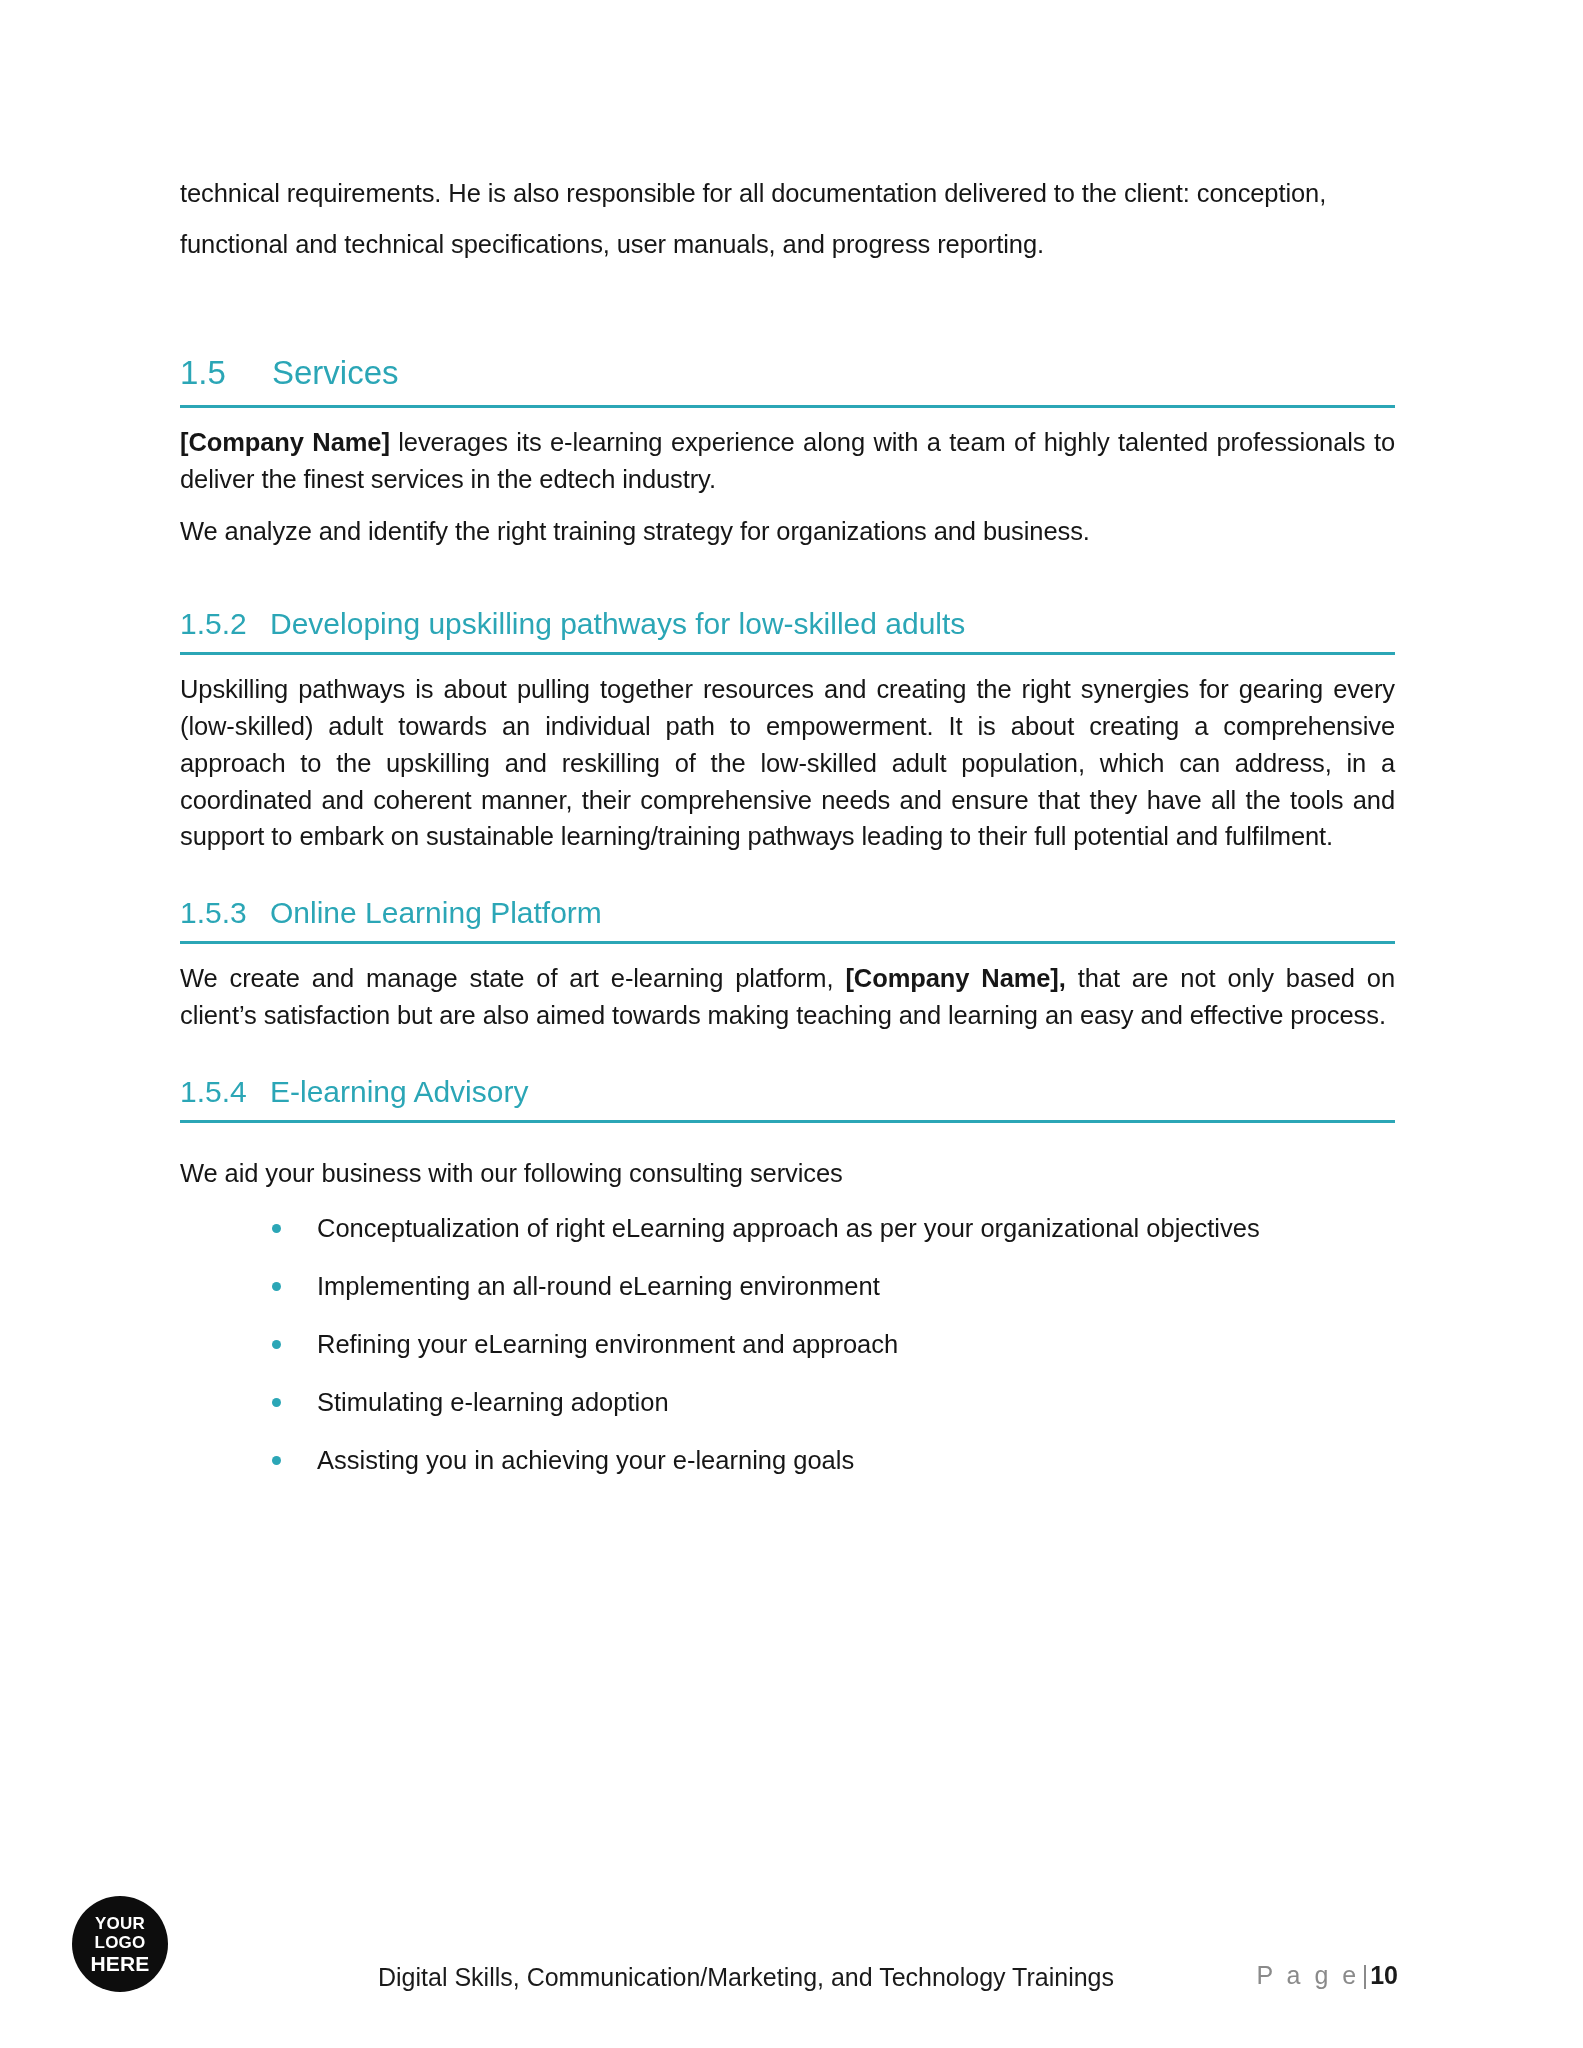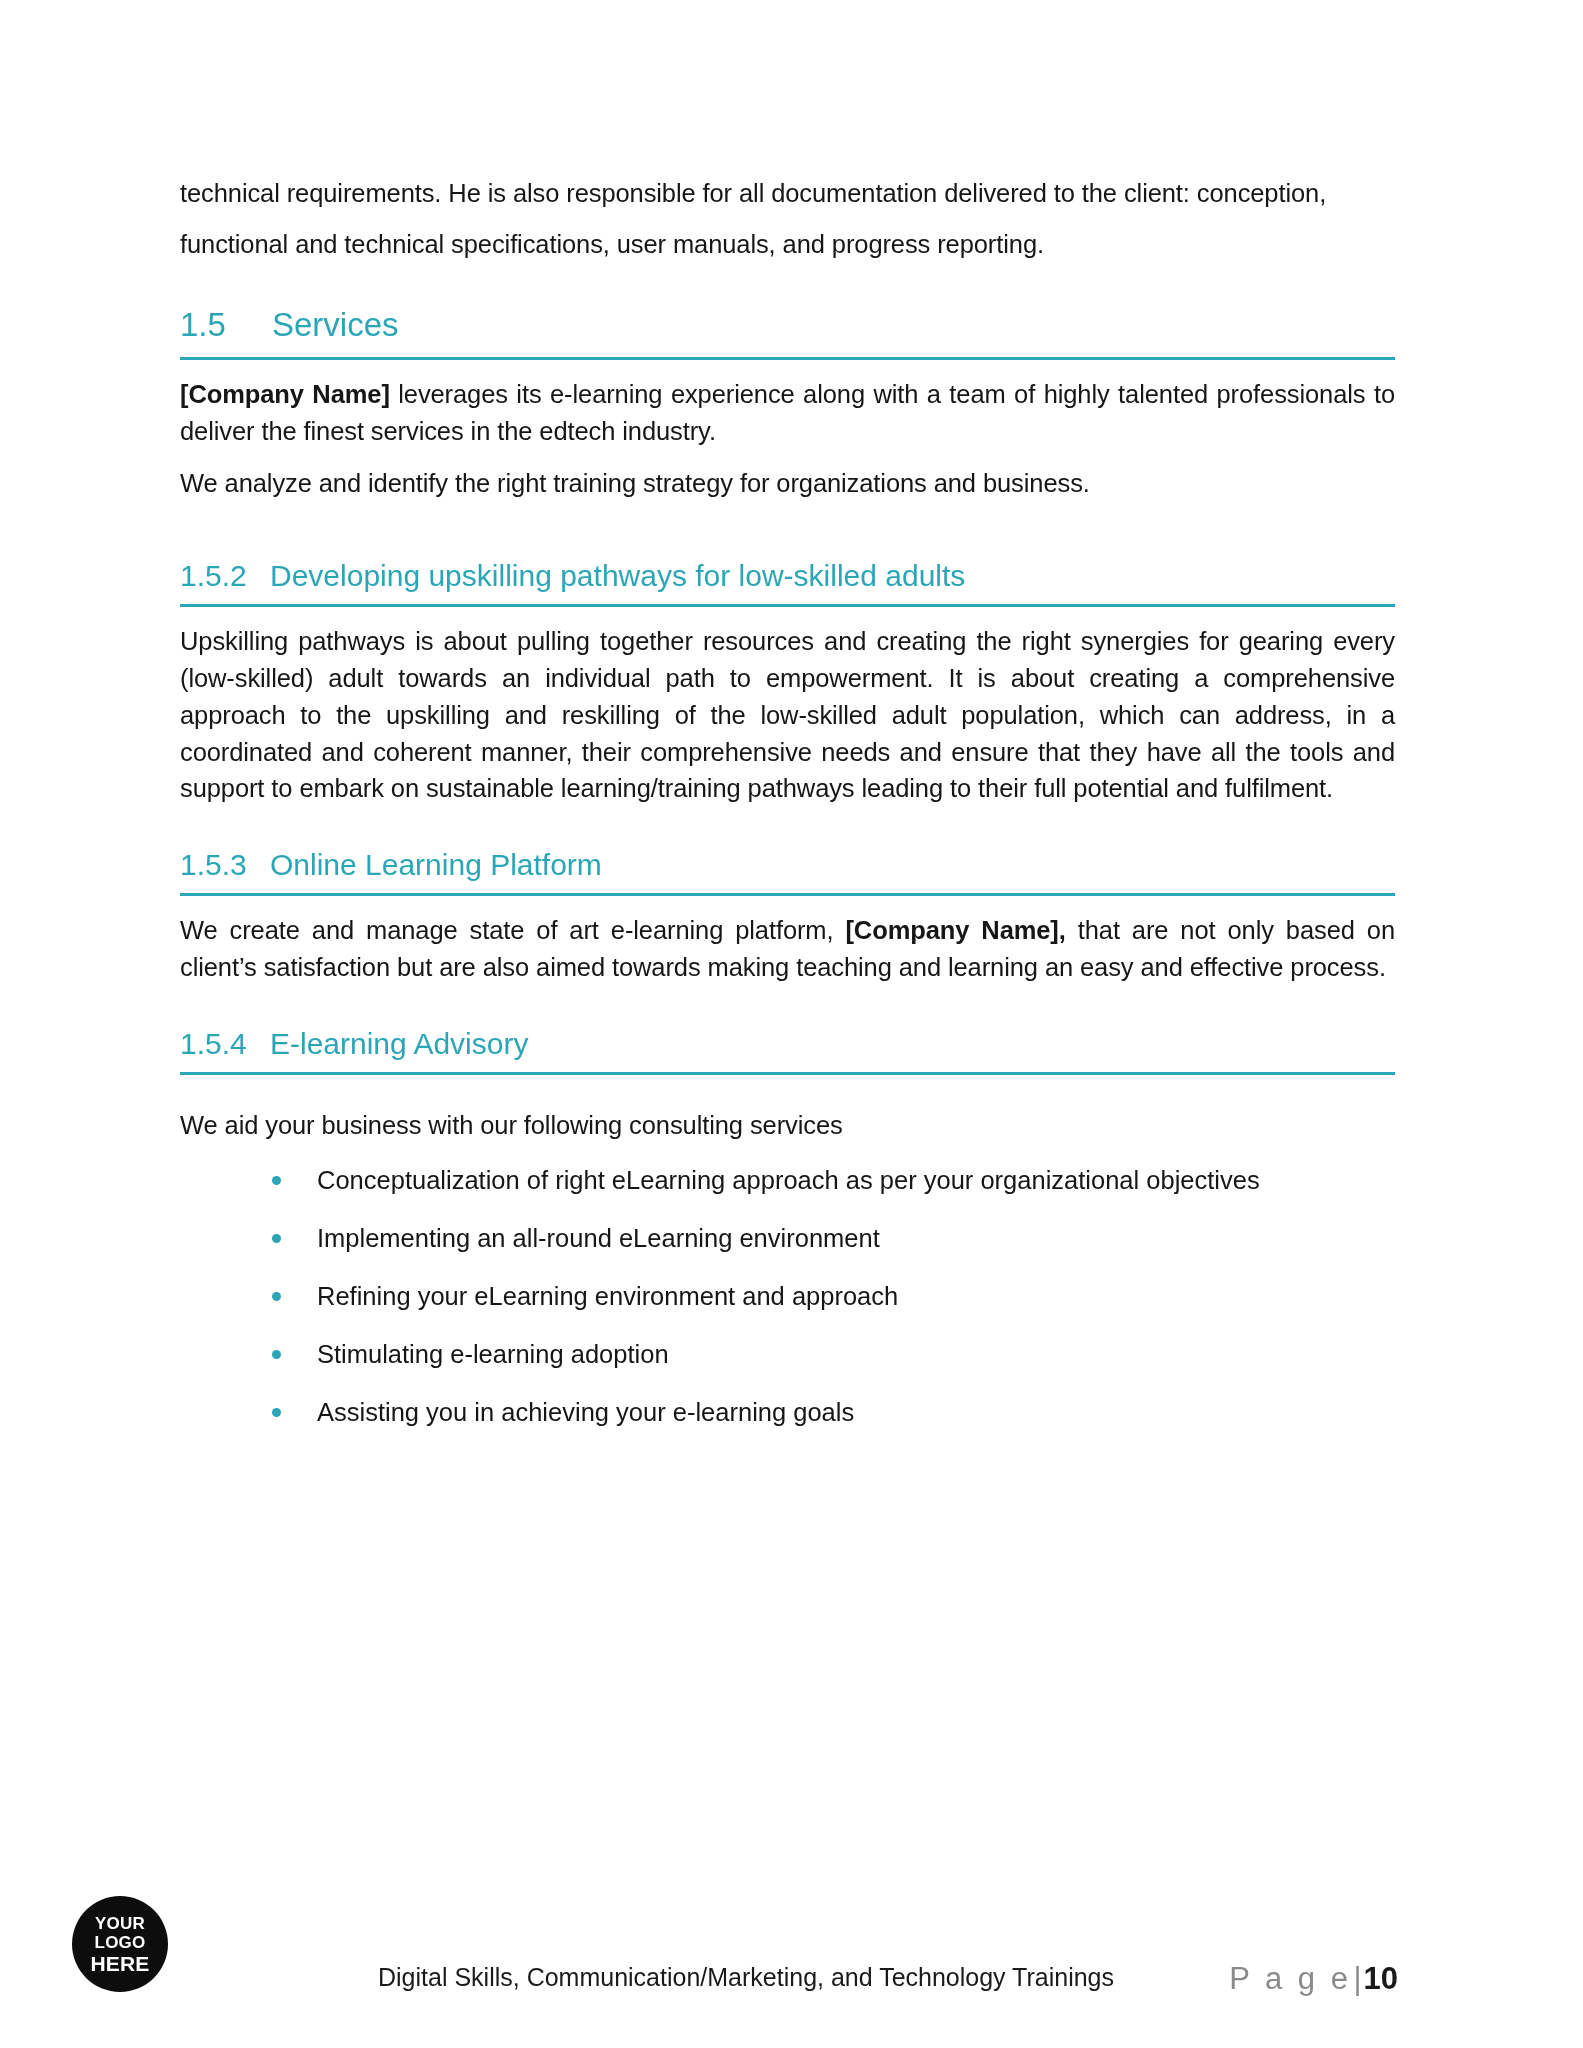--- a/index.html
+++ b/index.html
@@ -55,20 +55,21 @@
     color: #2BA6B6;
     font-weight: normal;
     margin: 0;
     padding-bottom: 12px;
     line-height: 1.18;
     white-space: pre;
   }
   .h2 .num {
     display: inline-block;
     width: 92px;
+    margin-top: 48px;
   }
   .rule {
     height: 3px;
     background: #2BA6B6;
     width: 100%;
   }
 
   .h3-wrap {
     margin-top: 40px;
   }
@@ -148,21 +149,21 @@
     width: 900px;
     text-align: center;
     font-size: 25px;
     color: #1a1a1a;
     line-height: 1.3;
   }
   .footer-page {
     position: absolute;
     right: 185px;
     top: 1px;
-    font-size: 31px;
+    font-size: 25px;
     color: #8a8a8a;
     letter-spacing: 3.5px;
   }
   .footer-page .sep {
     color: #8a8a8a;
     letter-spacing: 0;
     padding: 0 2px;
   }
   .footer-page .pnum {
     color: #1a1a1a;

